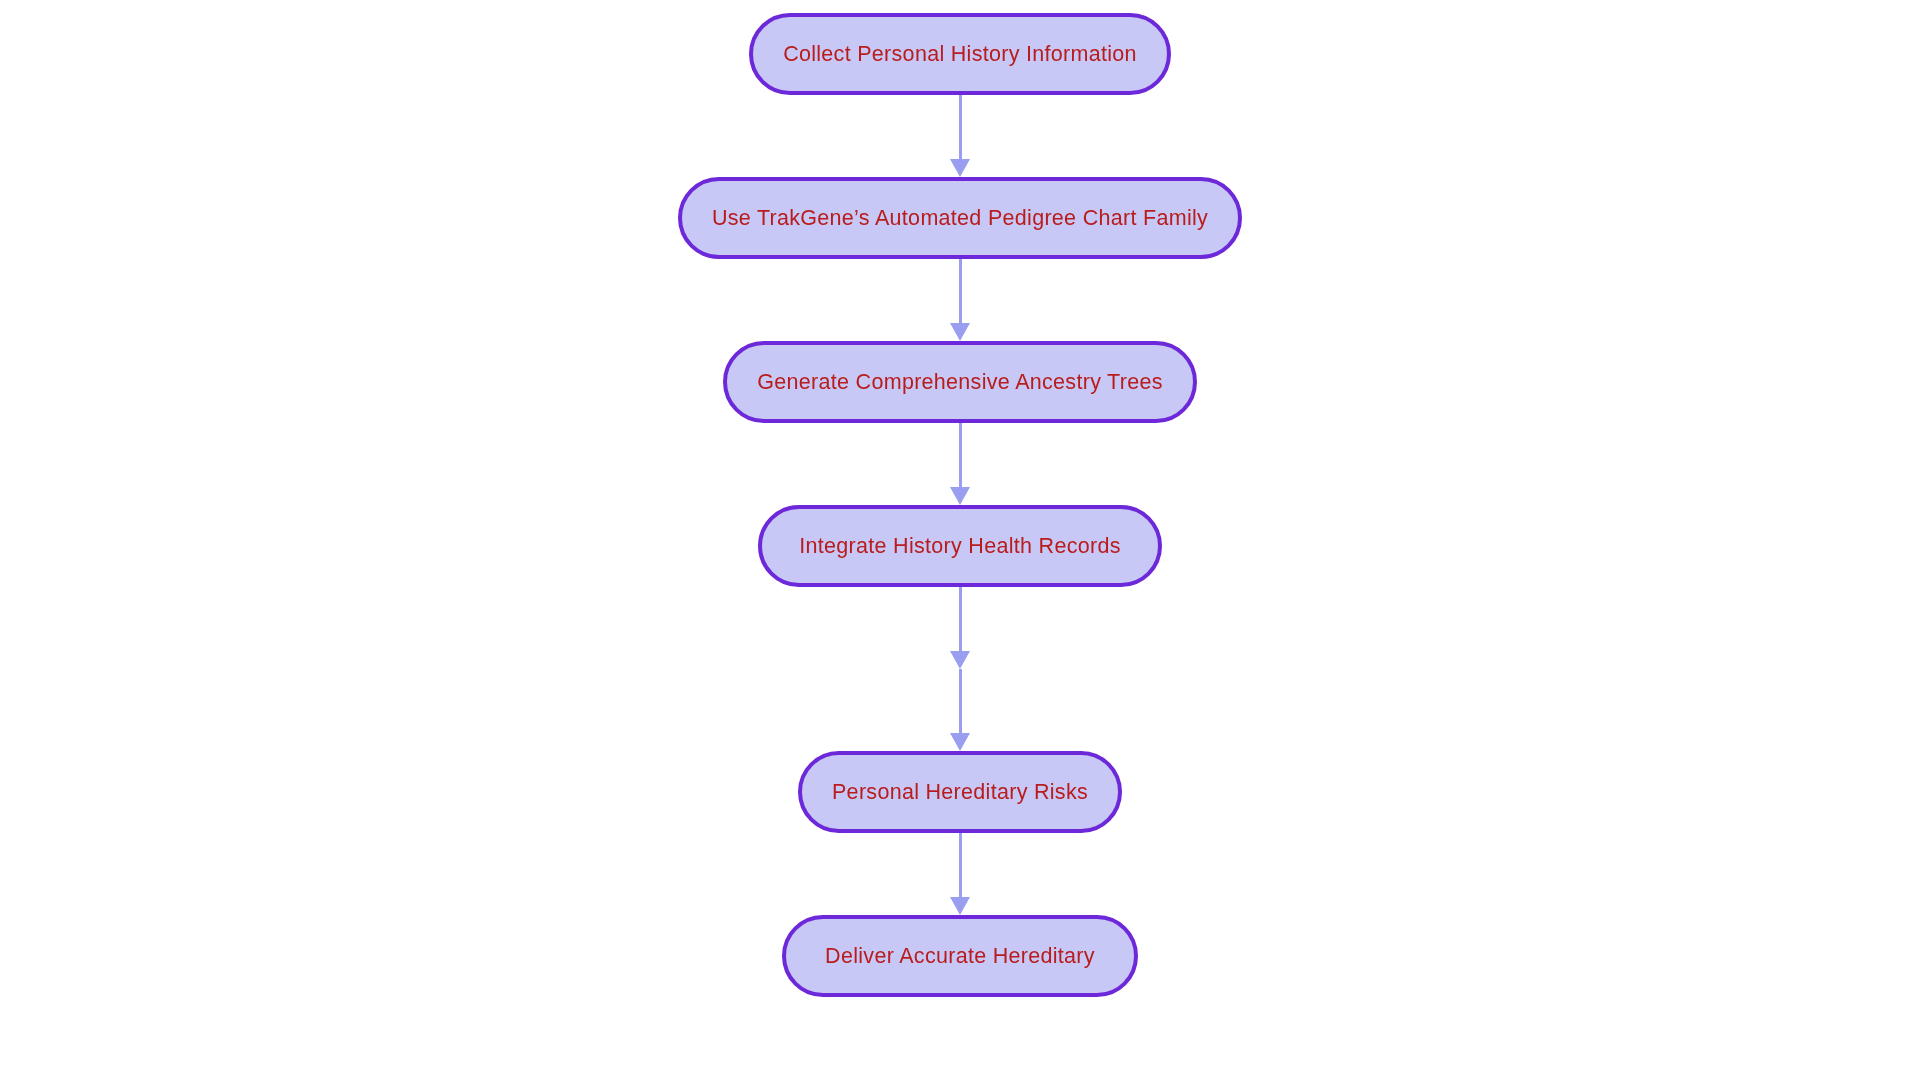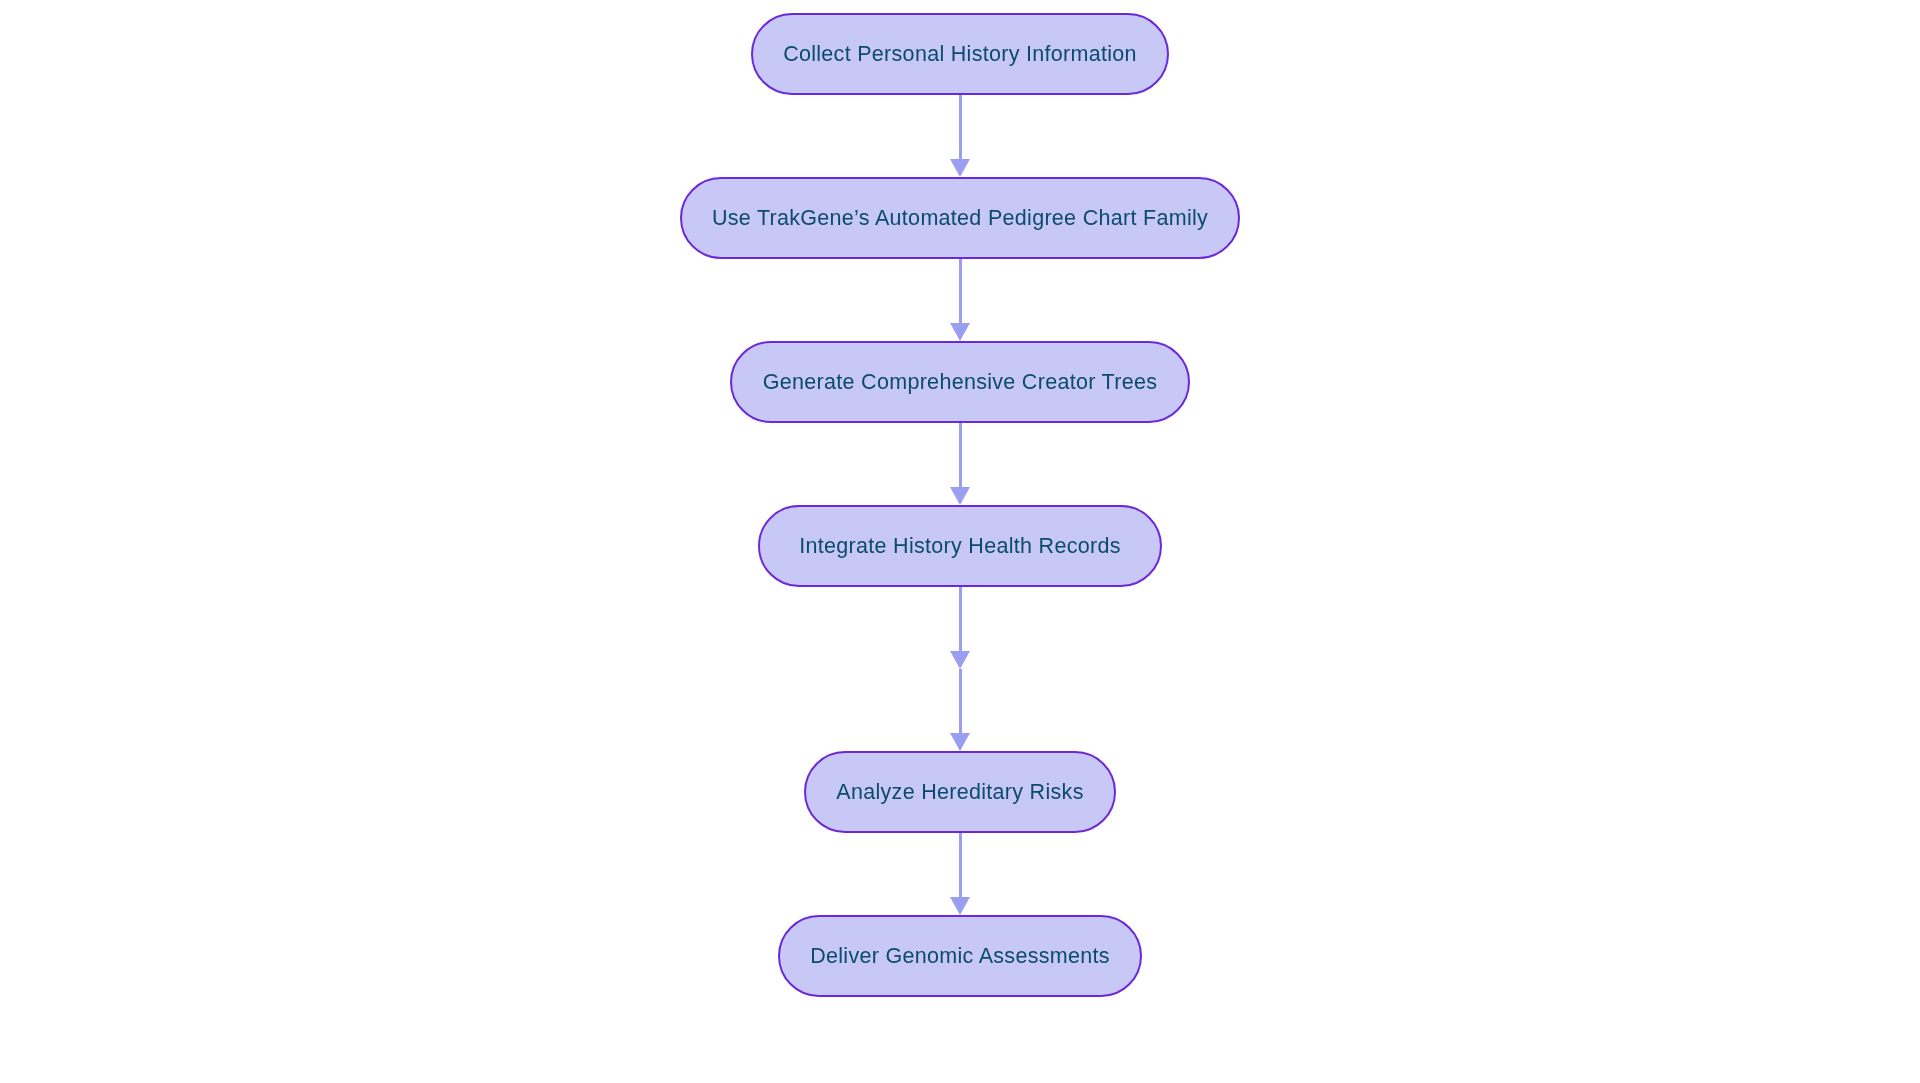--- a/index.html
+++ b/index.html
@@ -21,23 +21,23 @@
     align-items: center;
   }
   .node {
     height: 82px;
     box-sizing: border-box;
     display: inline-flex;
     align-items: center;
     justify-content: center;
     padding: 0 30px;
     background: #c7c8f6;
-    border: 2px solid #6d28d9;
+    border: 4px solid #6d28d9;
     border-radius: 41px;
-    color: #0c4a6e;
+    color: #b91c1c;
     font-size: 21.5px;
     letter-spacing: 0.3px;
     white-space: nowrap;
     flex: 0 0 auto;
   }
   .node.n1 { min-width: 410px; }
   .node.n2 { min-width: 554px; }
   .node.n3 { min-width: 460px; }
   .node.n4 { min-width: 404px; }
   .node.n5 { min-width: 482px; }
@@ -80,21 +80,21 @@
   <div class="node n2">
     <span>Use TrakGene’s Automated Pedigree Chart Family</span>
   </div>
 
   <div class="arrow">
     <div class="shaft"></div>
     <div class="head"></div>
   </div>
 
   <div class="node n3">
-    <span>Generate Comprehensive Creator Trees</span>
+    <span>Generate Comprehensive Ancestry Trees</span>
   </div>
 
   <div class="arrow">
     <div class="shaft"></div>
     <div class="head"></div>
   </div>
 
   <div class="node n4">
     <span>Integrate History Health Records</span>
   </div>
@@ -104,25 +104,25 @@
     <div class="head"></div>
   </div>
 
 
   <div class="arrow">
     <div class="shaft"></div>
     <div class="head"></div>
   </div>
 
   <div class="node n6">
-    <span>Analyze Hereditary Risks</span>
+    <span>Personal Hereditary Risks</span>
   </div>
 
   <div class="arrow">
     <div class="shaft"></div>
     <div class="head"></div>
   </div>
 
   <div class="node n7">
-    <span>Deliver Genomic Assessments</span>
+    <span>Deliver Accurate Hereditary</span>
   </div>
 
 </div>
 
 </body></html>

